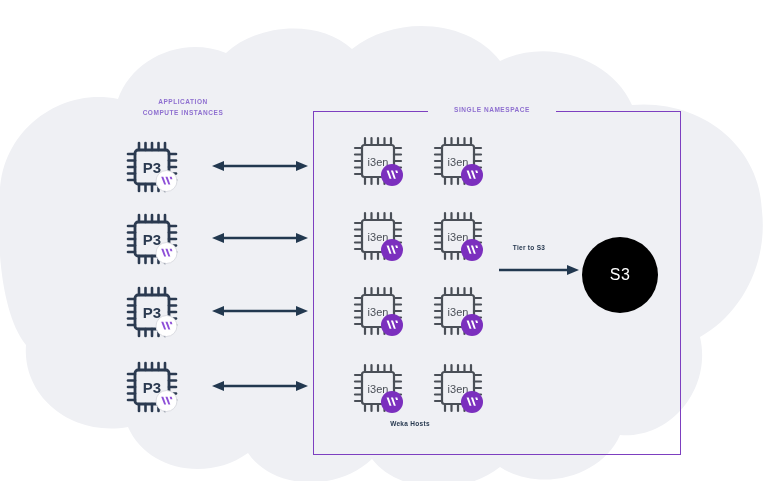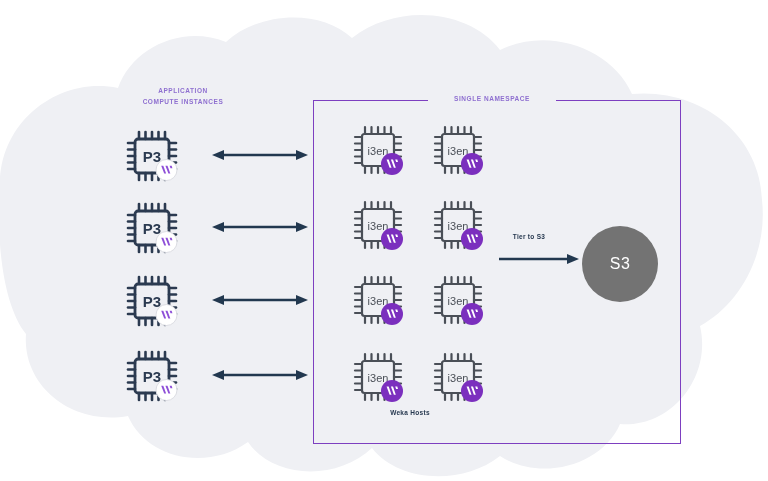--- a/index.html
+++ b/index.html
@@ -9,21 +9,21 @@
   }
   body {
     width: 768px;
     height: 481px;
     position: relative;
     overflow: hidden;
     font-family: "Liberation Sans", sans-serif;
   }
   #stage {
     position: absolute;
-    left: 0; top: 4px;
+    left: 0; top: 15px;
     width: 768px;
     height: 413px;
   }
   .cloud-layer {
     position: absolute;
     left: 0; top: 0;
     width: 768px; height: 481px;
   }
   .abs { position: absolute; }
 
@@ -96,21 +96,21 @@
   .arrow-wrap { width: 96px; height: 16px; }
   .arrow-wrap svg { display: block; }
 
   
   .s3-circle {
     left: 582px;
     top: 222px;
     width: 76px;
     height: 76px;
     border-radius: 50%;
-    background: #737373;
+    background: #000000;
     display: flex;
     align-items: center;
     justify-content: center;
   }
   .s3-text {
     color: #ffffff;
     font-size: 16px;
     font-weight: 400;
     letter-spacing: 0.5px;
   }

